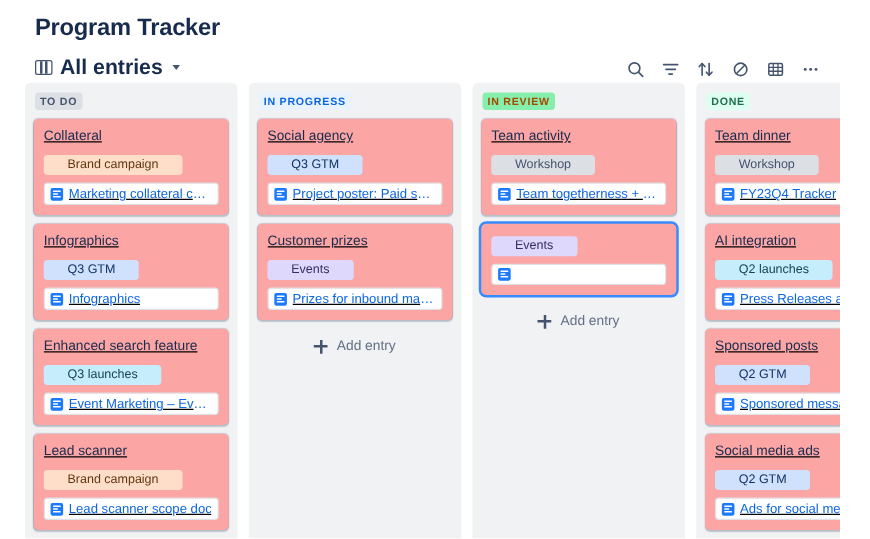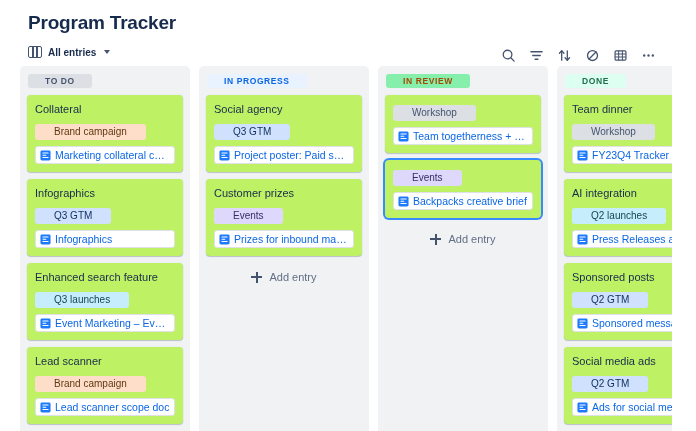--- a/index.html
+++ b/index.html
@@ -49,21 +49,21 @@
   .board-icon::before, .board-icon::after {
     content: "";
     position: absolute;
     top: 0; bottom: 0;
     width: 1.6px;
     background: #44546f;
   }
   .board-icon::before { left: 3px; }
   .board-icon::after  { left: 7px; }
   .view-switch-label {
-    font-size: 10px;
+    font-size: 17px;
     color: #172b4d;
     font-weight: 600;
   }
   .caret {
     width: 0; height: 0;
     border-left: 3.5px solid transparent;
     border-right: 3.5px solid transparent;
     border-top: 4px solid #44546f;
     margin-left: 2px;
   }
@@ -97,32 +97,33 @@
     display: flex;
     flex-direction: column;
   }
 
   .col-header {
     display: inline-block;
     align-self: flex-start;
     font-size: 8.5px;
     font-weight: bold;
     letter-spacing: 0.6px;
-    padding: 2px 17px;
+    padding: 2px 4px;
     border-radius: 3px;
     margin: 1px 0 7px 1px;
   }
 
   .cards { display: flex; flex-direction: column; gap: 7px; }
 
   .card {
-    background: #bef264;
+    background: #fca5a5;
     border-radius: 4px;
     padding: 7px 8px 8px 8px;
     box-shadow: 0 1px 1px rgba(9,30,66,0.22), 0 0 1px rgba(9,30,66,0.18);
+    text-decoration: underline;
   }
   .card.selected {
     box-shadow: 0 0 0 2px #388bff;
   }
   .card-title {
     font-size: 11px;
     color: #172b4d;
     line-height: 14px;
     margin-bottom: 5px;
     white-space: nowrap;
@@ -305,37 +306,36 @@
             </div></div>
         </div>
         <div class="add-entry">
           <span class="plus"></span>
           <span>Add entry</span>
         </div>
       </div>
       <div class="column">
         <div class="col-header" style="color: rgb(165, 72, 0); background: #86efac;">IN REVIEW</div>
         <div class="cards">
-          <div class="card"><span class="tag" style="background: rgb(220, 223, 228); color: rgb(68, 84, 111);">Workshop</span><br><div class="doc-chip">
+          <div class="card"><div class="card-title">Team activity</div><span class="tag" style="background: rgb(220, 223, 228); color: rgb(68, 84, 111);">Workshop</span><br><div class="doc-chip">
               <svg class="doc-icon" width="11" height="11" viewBox="0 0 12 12">
                 <rect x="0.5" y="0.5" width="11" height="11" rx="1.6" fill="#1d7afc"></rect>
                 <rect x="2.6" y="2.7" width="6.8" height="1.25" rx="0.5" fill="#ffffff"></rect>
                 <rect x="2.6" y="5.1" width="4.4" height="1.25" rx="0.5" fill="#ffffff"></rect>
                 <rect x="2.6" y="7.5" width="6.8" height="1.25" rx="0.5" fill="#ffffff"></rect>
               </svg>
               <span class="doc-label">Team togetherness + activities ...</span>
             </div></div>
           <div class="card selected"><span class="tag" style="background: rgb(223, 216, 253); color: rgb(53, 44, 99);">Events</span><br><div class="doc-chip">
               <svg class="doc-icon" width="11" height="11" viewBox="0 0 12 12">
                 <rect x="0.5" y="0.5" width="11" height="11" rx="1.6" fill="#1d7afc"></rect>
                 <rect x="2.6" y="2.7" width="6.8" height="1.25" rx="0.5" fill="#ffffff"></rect>
                 <rect x="2.6" y="5.1" width="4.4" height="1.25" rx="0.5" fill="#ffffff"></rect>
                 <rect x="2.6" y="7.5" width="6.8" height="1.25" rx="0.5" fill="#ffffff"></rect>
               </svg>
-              <span class="doc-label">Backpacks creative brief</span>
             </div></div>
         </div>
         <div class="add-entry">
           <span class="plus"></span>
           <span>Add entry</span>
         </div>
       </div>
       <div class="column">
         <div class="col-header" style="color: rgb(33, 110, 78); background: rgb(220, 255, 241);">DONE</div>
         <div class="cards">

